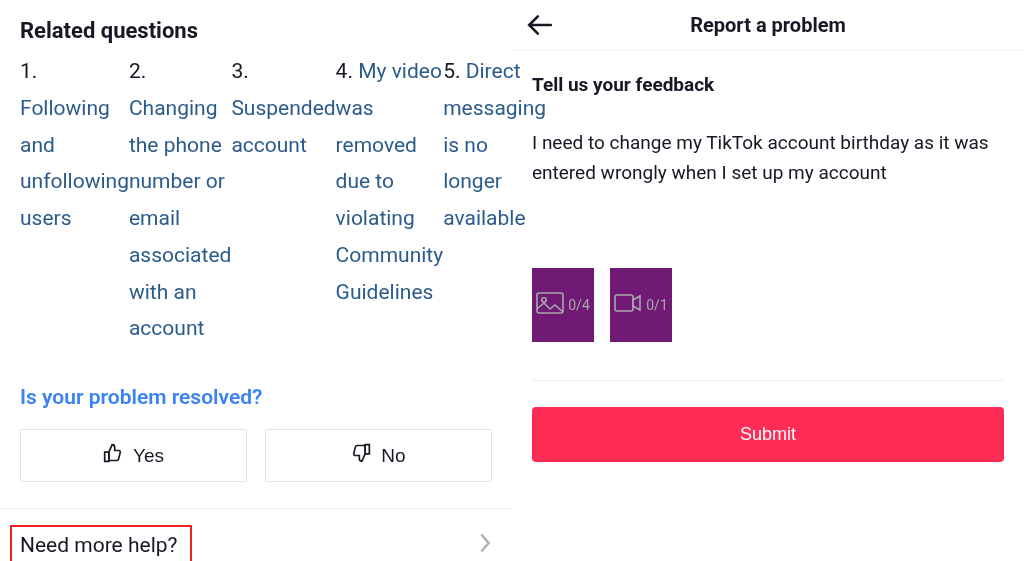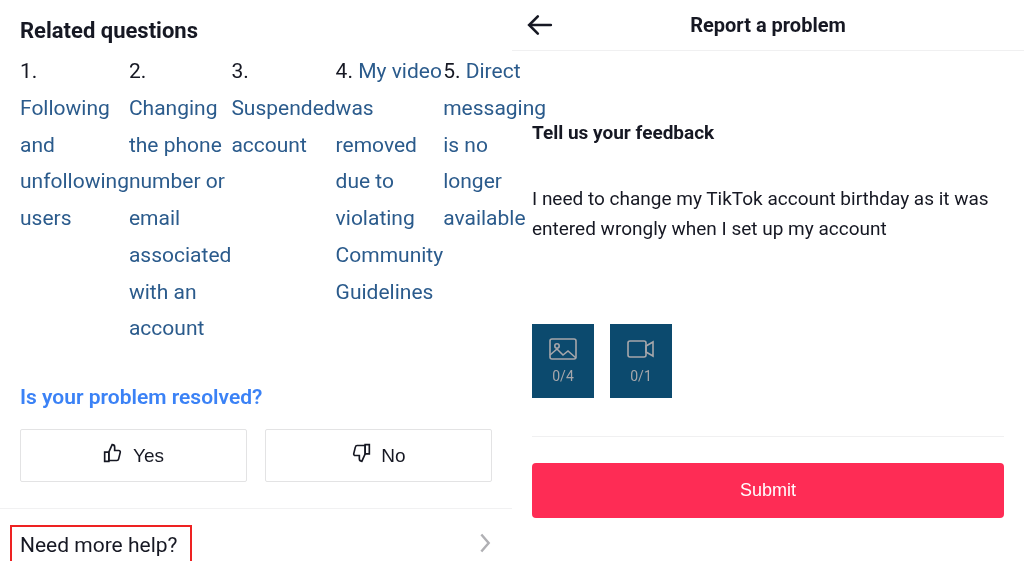--- a/index.html
+++ b/index.html
@@ -17,21 +17,20 @@
     .left-panel {
       width: 50%;
       padding: 18px 20px 0 20px;
       display: flex;
       flex-direction: column;
     }
     .right-panel {
       width: 50%;
       display: flex;
       flex-direction: column;
-      gap: 48px;
     }
     .section-title {
       font-size: 22px;
       font-weight: 700;
       color: #161823;
       margin-bottom: 10px;
     }
     .question-list {
       display: flex;
       flex-direction: row;
@@ -125,44 +124,44 @@
     .report-body {
       padding: 22px 20px 0 20px;
       flex: 1;
       display: flex;
       flex-direction: column;
     }
     .feedback-label {
       font-size: 19px;
       font-weight: 700;
       color: #161823;
-      margin-bottom: 40px;
+      margin-bottom: 32px;
     }
     .feedback-text {
       font-size: 19px;
       line-height: 1.58;
       color: #161823;
       min-height: 130px;
       border: none;
       outline: none;
       resize: none;
       width: 100%;
       font-family: inherit;
     }
     .attach-row {
       display: flex;
       gap: 16px;
       margin-top: 10px;
     }
     .attach-box {
       width: 62px;
       height: 74px;
-      background: #0c4a6e;
-      display: flex;
-      flex-direction: column;
+      background: #701a75;
+      display: flex;
+      flex-direction: row;
       align-items: center;
       justify-content: center;
       gap: 4px;
       cursor: pointer;
       color: #a7a7ab;
     }
     .attach-box svg {
       width: 28px;
       height: 22px;
     }

